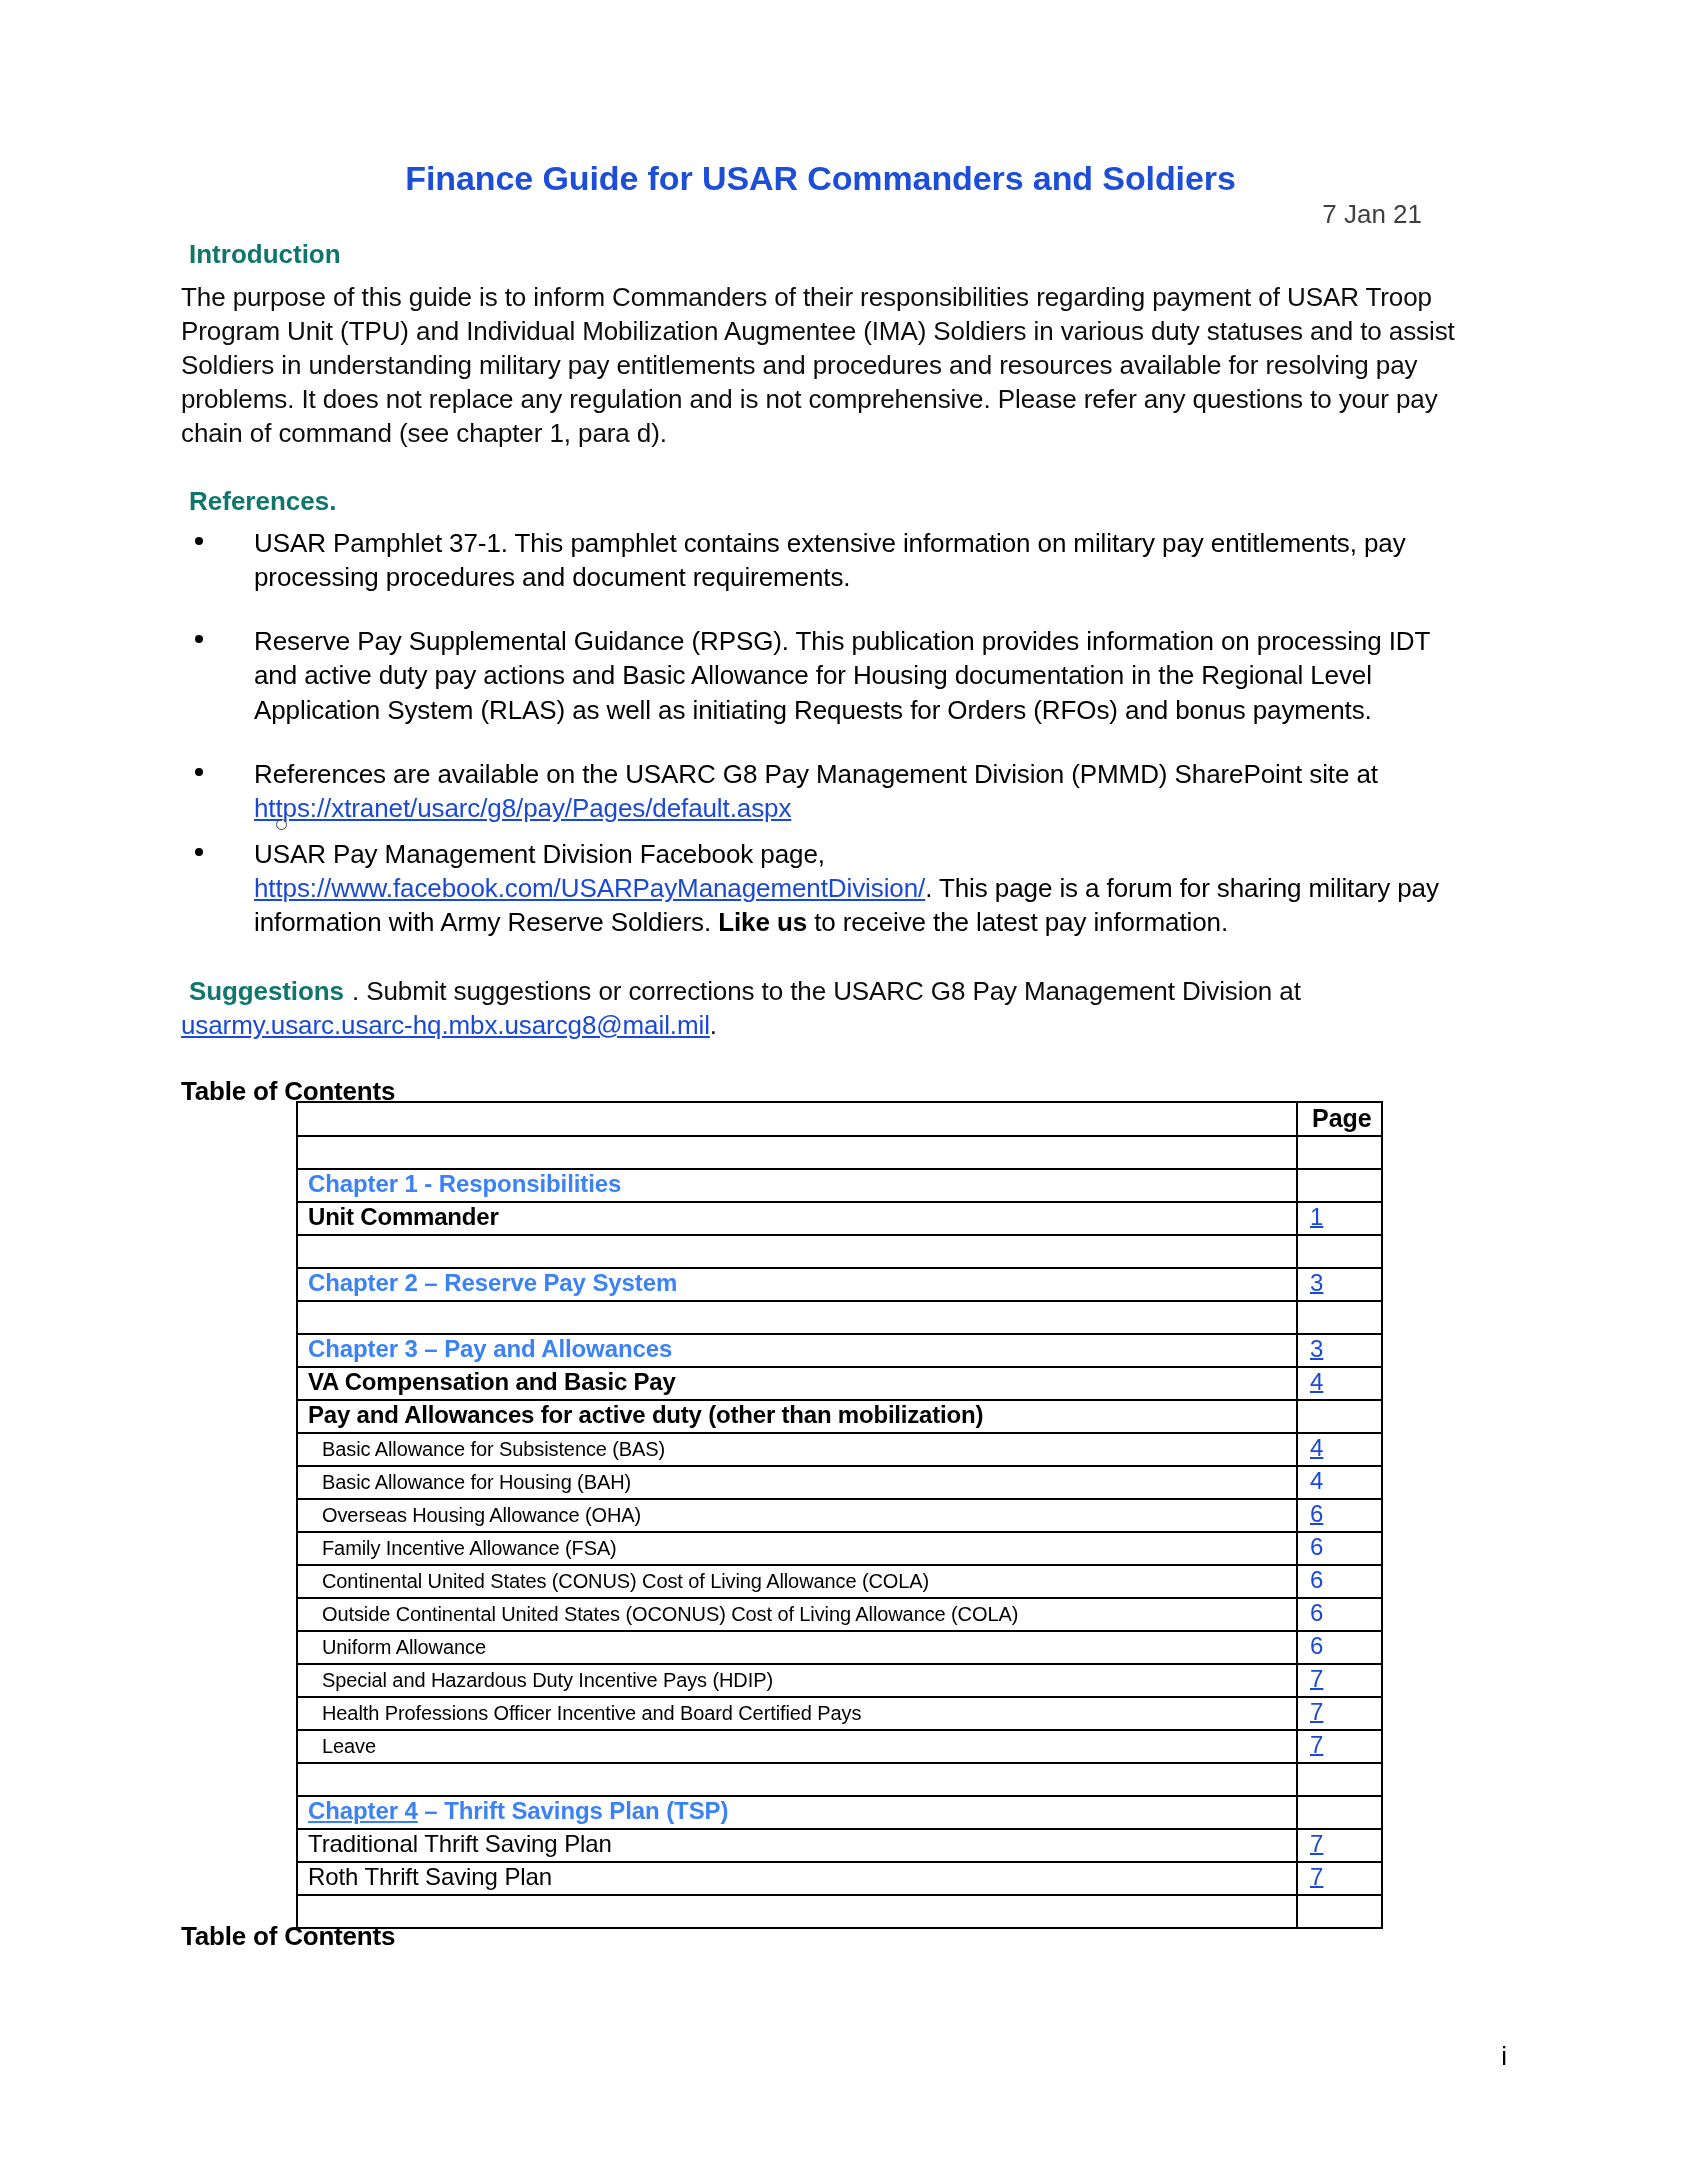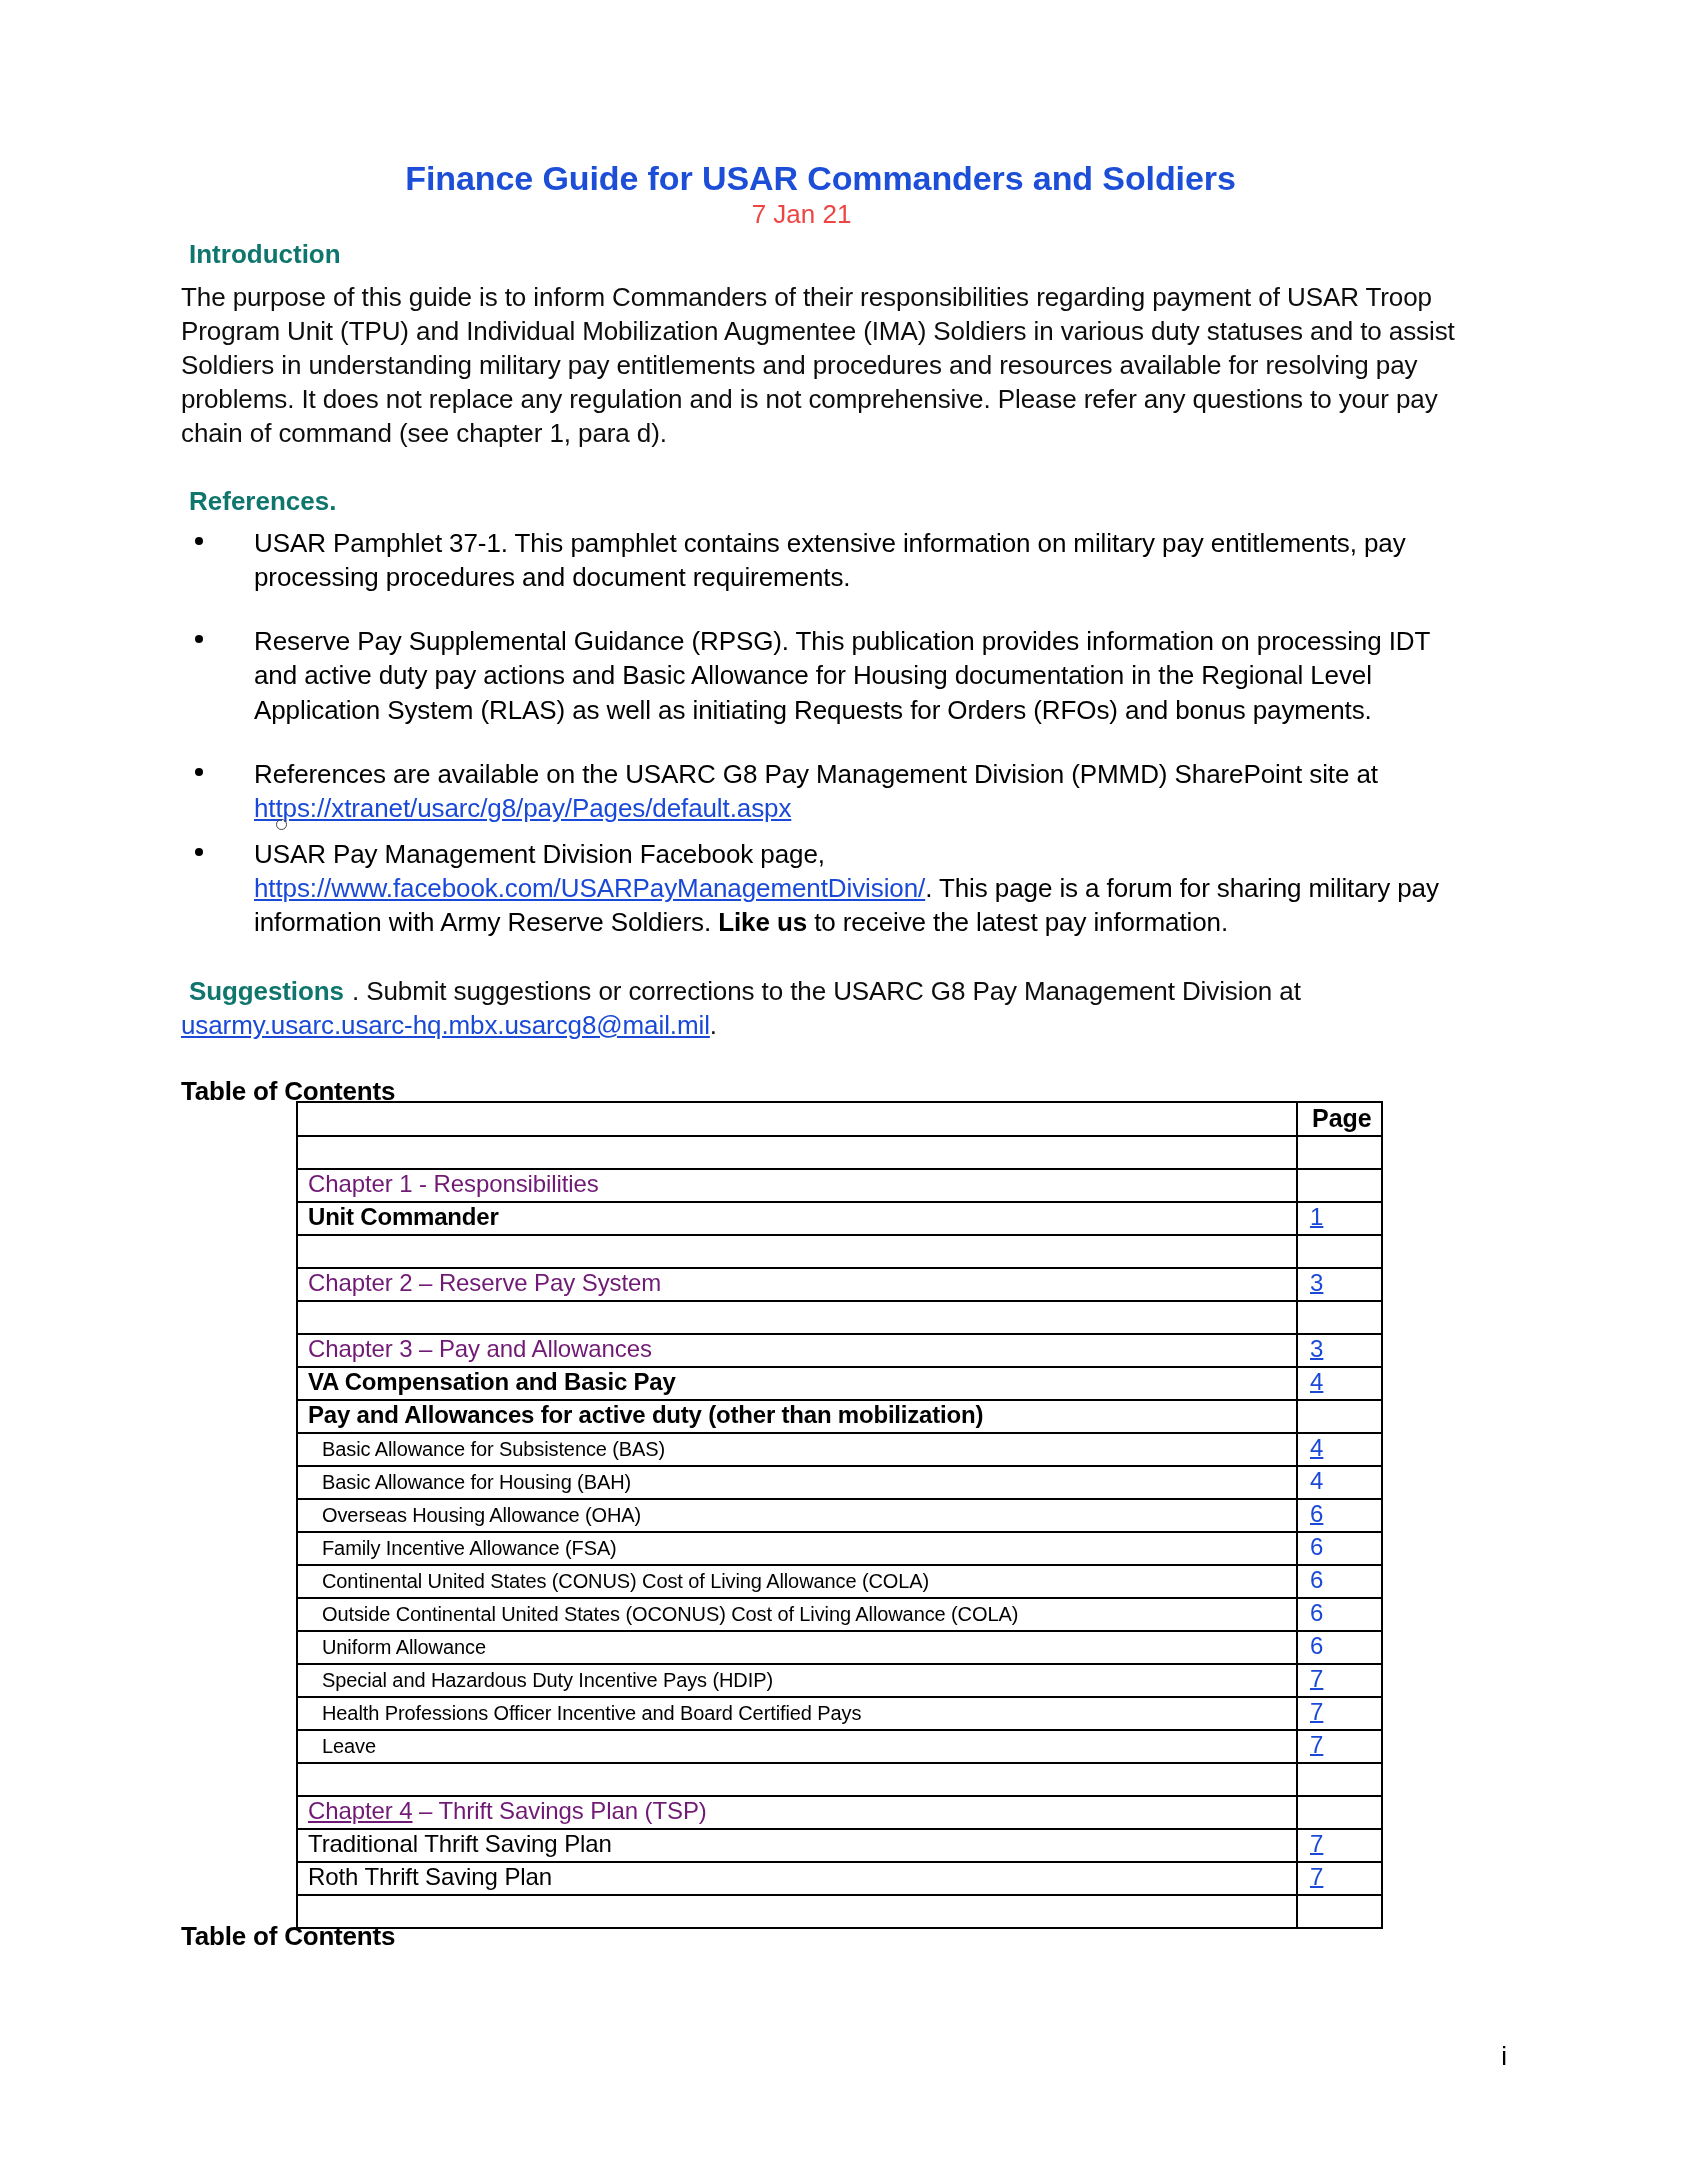--- a/index.html
+++ b/index.html
@@ -36,26 +36,26 @@
     text-align: center;
     color: #1d4ed8;
     font-weight: bold;
     font-size: 34px;
     line-height: 1.18;
     letter-spacing: -0.1px;
     margin: 0 0 1px 0;
     padding-right: 18px;
   }
   .doc-date {
-    text-align: center;
+    text-align: right;
     font-size: 26px;
     line-height: 1.2;
     margin: 0 0 0 0;
     padding-right: 56px;
-    color: #ef4444;
+    color: #404040;
   }
 
   
   .blue-head {
     color: #0f766e;
     font-weight: bold;
     font-size: 26px;
     line-height: 1.28;
     margin: 8px;
   }
@@ -150,22 +150,22 @@
     height: 28px;
     vertical-align: middle;
     line-height: 1.12;
   }
   table.toc td.title-cell { padding-left: 10px; }
   table.toc td.page-cell  { padding-left: 12px; }
 
   .row-blank td { height: 28px; }
 
   .chapter {
-    color: #701a75;
-    font-weight: normal;
+    color: #3b82f6;
+    font-weight: bold;
     font-size: 24px;
     letter-spacing: -0.1px;
   }
   .chapter .u { text-decoration: underline; text-underline-offset: 2px; }
 
   .bold-item {
     font-weight: bold;
     font-size: 24px;
     letter-spacing: -0.2px;
   }

